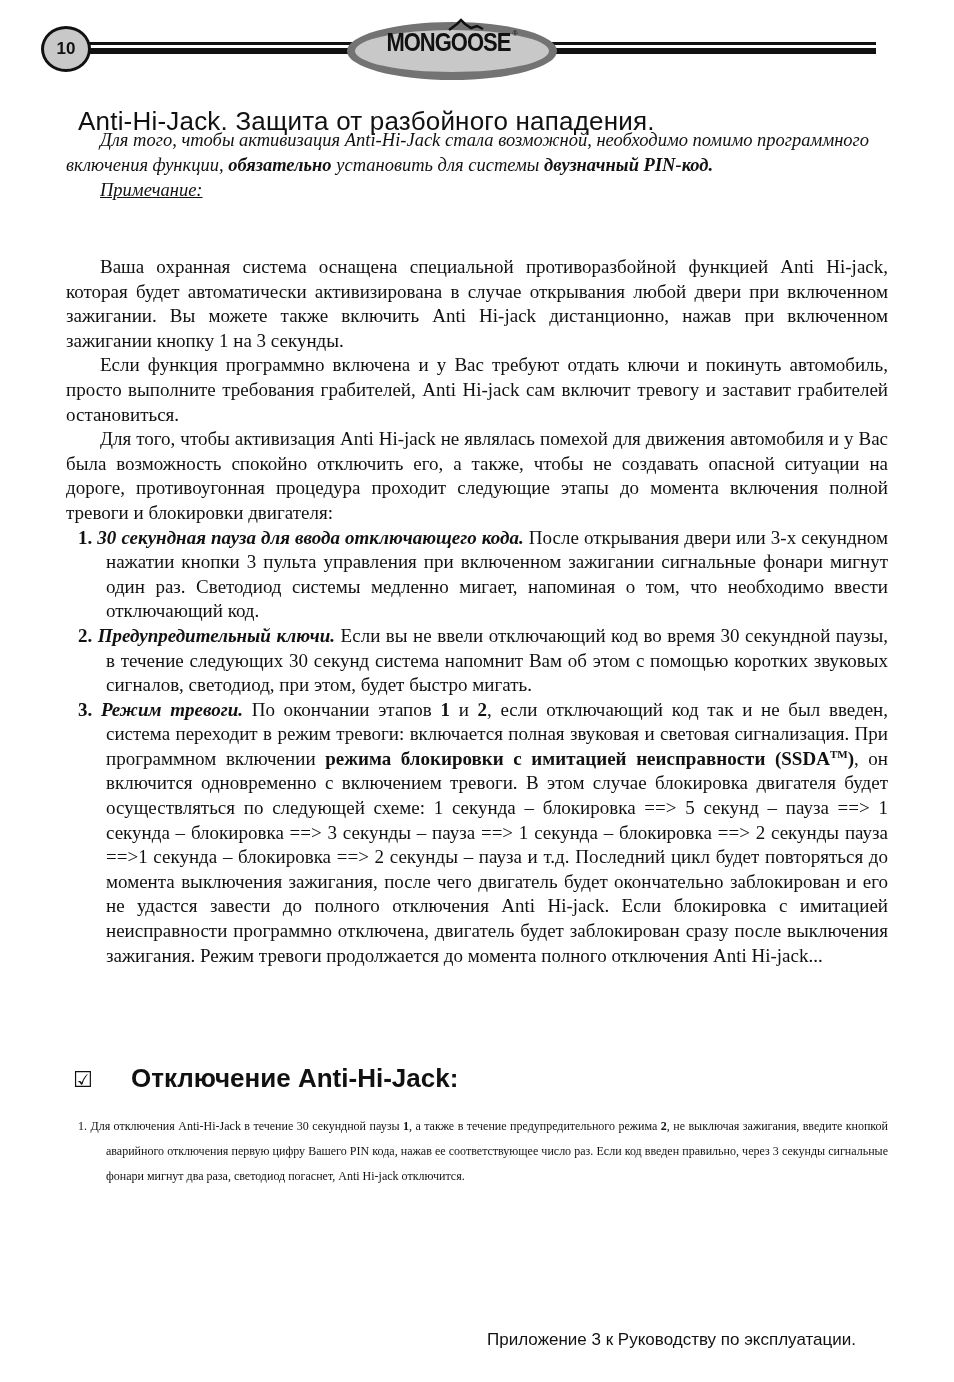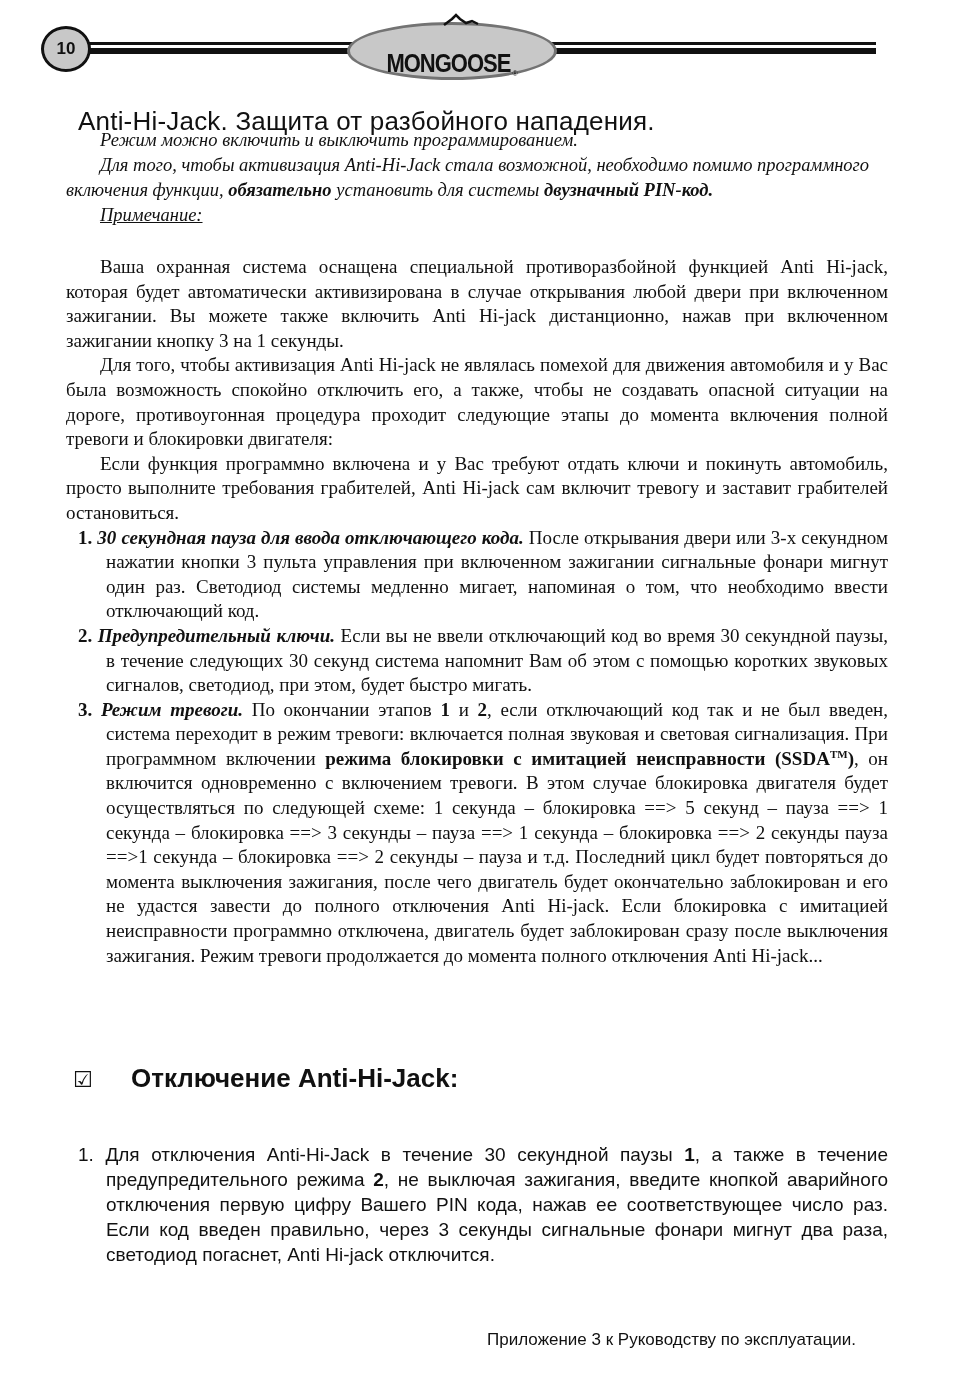--- a/index.html
+++ b/index.html
@@ -4,40 +4,40 @@
 <style>
   html, body { margin: 0; padding: 0; background: #ffffff; }
   body { width: 954px; height: 1382px; position: relative; overflow: hidden; color: #111; }
   .header { position: absolute; left: 41px; top: 18px; width: 835px; height: 64px; }
   .page-circle { position: absolute; left: 0; top: 8px; width: 50px; height: 46px; border-radius: 50%; background: #c8c8c8; border: 3px solid #111; box-sizing: border-box; display: flex; align-items: center; justify-content: center; font-family: "Liberation Sans", sans-serif; font-weight: bold; font-size: 17px; z-index: 2; }
   .rule { position: absolute; height: 14px; top: 24px; }
   .rule .l1 { position: absolute; left: 0; right: 0; top: 0; height: 3px; background: #111; }
   .rule .l2 { position: absolute; left: 0; right: 0; top: 6px; height: 6px; background: #111; }
   .rule.left { left: 44px; width: 272px; }
   .rule.right { left: 510px; width: 325px; }
-  .logo { position: absolute; left: 306px; top: 4px; width: 210px; height: 58px; border-radius: 50%; background: #c8c8c8; border: 3px solid #737373; box-sizing: border-box; display: flex; align-items: flex-end; justify-content: center; z-index: 2; }
+  .logo { position: absolute; left: 306px; top: 4px; width: 210px; height: 58px; border-radius: 50%; background: #c8c8c8; border: 8px solid #737373; box-sizing: border-box; display: flex; align-items: flex-start; justify-content: center; z-index: 2; }
   .logo-text { font-family: "Liberation Sans", sans-serif; font-weight: bold; font-size: 22px; letter-spacing: -1px; color: #111; transform: scaleY(1.15); }
   .logo-reg { font-family: "Liberation Sans", sans-serif; font-size: 7px; vertical-align: super; margin-left: 2px; }
   .logo-figure { position: absolute; left: 92px; top: -12px; width: 38px; height: 14px; }
   h1 { position: absolute; left: 66px; top: 94px; margin: 12px; font-family: "Liberation Sans", sans-serif; font-weight: normal; font-size: 26px; letter-spacing: 0.2px; }
   .note { position: absolute; left: 66px; top: 128px; width: 822px; font-family: "Liberation Serif", serif; font-style: italic; font-size: 18.5px; line-height: 25px; }
   .note p { margin: 0; }
   .note .ind { text-indent: 34px; }
   .note u { text-decoration: underline; }
   .body { position: absolute; left: 66px; top: 255px; width: 822px; font-family: "Liberation Serif", serif; font-size: 19px; line-height: 24.6px; text-align: justify; }
   .body p { margin: 0; text-indent: 34px; }
   .body ol { margin: 0; padding: 0; list-style: none; }
   .body li { padding-left: 40px; text-indent: -28px; margin-left: 0; }
   .body li .num { font-weight: bold; }
   .body .bi { font-weight: bold; font-style: italic; margin-top: 28px; }
   .body b { font-weight: bold; }
   sup { font-size: 11px; line-height: 0; }
   h2 { position: absolute; left: 66px; top: 1056px; margin: 7px; font-family: "Liberation Sans", sans-serif; font-weight: bold; font-size: 26px; }
   h2 .check { display: inline-block; width: 58px; font-family: "DejaVu Sans", sans-serif; font-weight: normal; font-size: 22px; }
-  .disable { position: absolute; left: 66px; top: 1142px; width: 822px; font-family: Liberation Sans, sans-serif; font-size: 19px; line-height: 25px; text-align: justify; }
+  .disable { position: absolute; left: 66px; top: 1114px; width: 822px; font-family: Liberation Serif, serif; font-size: 12px; line-height: 25px; text-align: justify; }
   .disable li { padding-left: 40px; text-indent: -28px; list-style: none; }
   .disable ol { margin: 0; padding: 0; }
   .footer { position: absolute; right: 98px; top: 1330px; font-family: "Liberation Sans", sans-serif; font-size: 17px; }
 </style>
 </head>
 <body>
 
 <div class="header">
   <div class="page-circle">
     <span>10</span>
@@ -55,29 +55,28 @@
   </div>
   <div class="rule right">
       <div class="l1"></div>
       <div class="l2"></div>
     </div>
 </div>
 
 <h1>Anti-Hi-Jack.  Защита от разбойного нападения.</h1>
 
 <div class="note">
-  <p class="ind">Режим можно включить и выключить  программированием.</p>
   <p class="ind"><span>Для того, чтобы активизация Anti-Hi-Jack стала возможной, необходимо помимо программного включения функции, </span><b>обязательно</b><span> установить для системы </span><b>двузначный PIN-код.</b></p>
   <p class="ind"><u>Примечание:</u></p>
 </div>
 
 <div class="body">
-  <p>Ваша охранная система оснащена специальной противоразбойной функцией Anti Hi-jack, которая будет автоматически активизирована в случае открывания любой двери при включенном зажигании. Вы можете также включить Anti Hi-jack  дистанционно, нажав при включенном зажигании кнопку 3 на 1 секунды.</p>
+  <p>Ваша охранная система оснащена специальной противоразбойной функцией Anti Hi-jack, которая будет автоматически активизирована в случае открывания любой двери при включенном зажигании. Вы можете также включить Anti Hi-jack  дистанционно, нажав при включенном зажигании кнопку 1 на 3 секунды.</p>
+  <p>Если функция программно включена и у Вас требуют отдать ключи и покинуть автомобиль, просто выполните требования грабителей, Anti Hi-jack сам включит тревогу и заставит грабителей остановиться.</p>
   <p>Для того, чтобы активизация  Anti Hi-jack не являлась помехой для движения автомобиля и у Вас была возможность спокойно отключить его, а также, чтобы не создавать опасной ситуации на дороге, противоугонная процедура проходит следующие этапы до момента включения полной тревоги и блокировки двигателя:</p>
-  <p>Если функция программно включена и у Вас требуют отдать ключи и покинуть автомобиль, просто выполните требования грабителей, Anti Hi-jack сам включит тревогу и заставит грабителей остановиться.</p>
   <ol>
     <li><span class="num">1.</span> <span class="bi">30 секундная пауза для ввода отключающего кода.</span><span> После открывания двери или 3-х секундном нажатии кнопки 3 пульта управления при включенном зажигании сигнальные фонари мигнут один раз. Светодиод системы медленно мигает, напоминая о том, что необходимо ввести отключающий код.</span></li>
     <li><span class="num">2.</span> <span class="bi">Предупредительный ключи.</span><span> Если вы не ввели отключающий код во время 30 секундной паузы, в течение следующих 30 секунд система напомнит Вам об этом с помощью коротких звуковых сигналов, светодиод, при этом, будет быстро мигать.</span></li>
     <li><span class="num">3.</span> <span class="bi">Режим тревоги.</span><span> По окончании этапов </span><b>1</b><span> и </span><b>2</b><span>, если отключающий код так и не был введен, система переходит в режим тревоги: включается полная звуковая и световая сигнализация. При программном включении </span><b>режима блокировки с имитацией неисправности (SSDA</b><b><sup>TM</sup></b><b>)</b><span>, он включится одновременно с включением тревоги. В этом случае блокировка двигателя будет осуществляться по следующей схеме: 1 секунда – блокировка ==&gt; 5 секунд – пауза ==&gt; 1 секунда – блокировка ==&gt; 3 секунды – пауза ==&gt; 1 секунда – блокировка  ==&gt; 2 секунды пауза ==&gt;1 секунда – блокировка  ==&gt; 2 секунды – пауза  и т.д.  Последний цикл будет повторяться до момента выключения зажигания, после чего двигатель будет окончательно заблокирован и его не удастся завести до полного отключения Anti Hi-jack. Если блокировка с имитацией неисправности программно отключена, двигатель будет заблокирован сразу после выключения зажигания. Режим тревоги продолжается до момента полного отключения Anti Hi-jack...</span></li>
   </ol>
 </div>
 
 <h2><span class="check">☑</span><span>Отключение Anti-Hi-Jack:</span></h2>
 
 <div class="disable">

